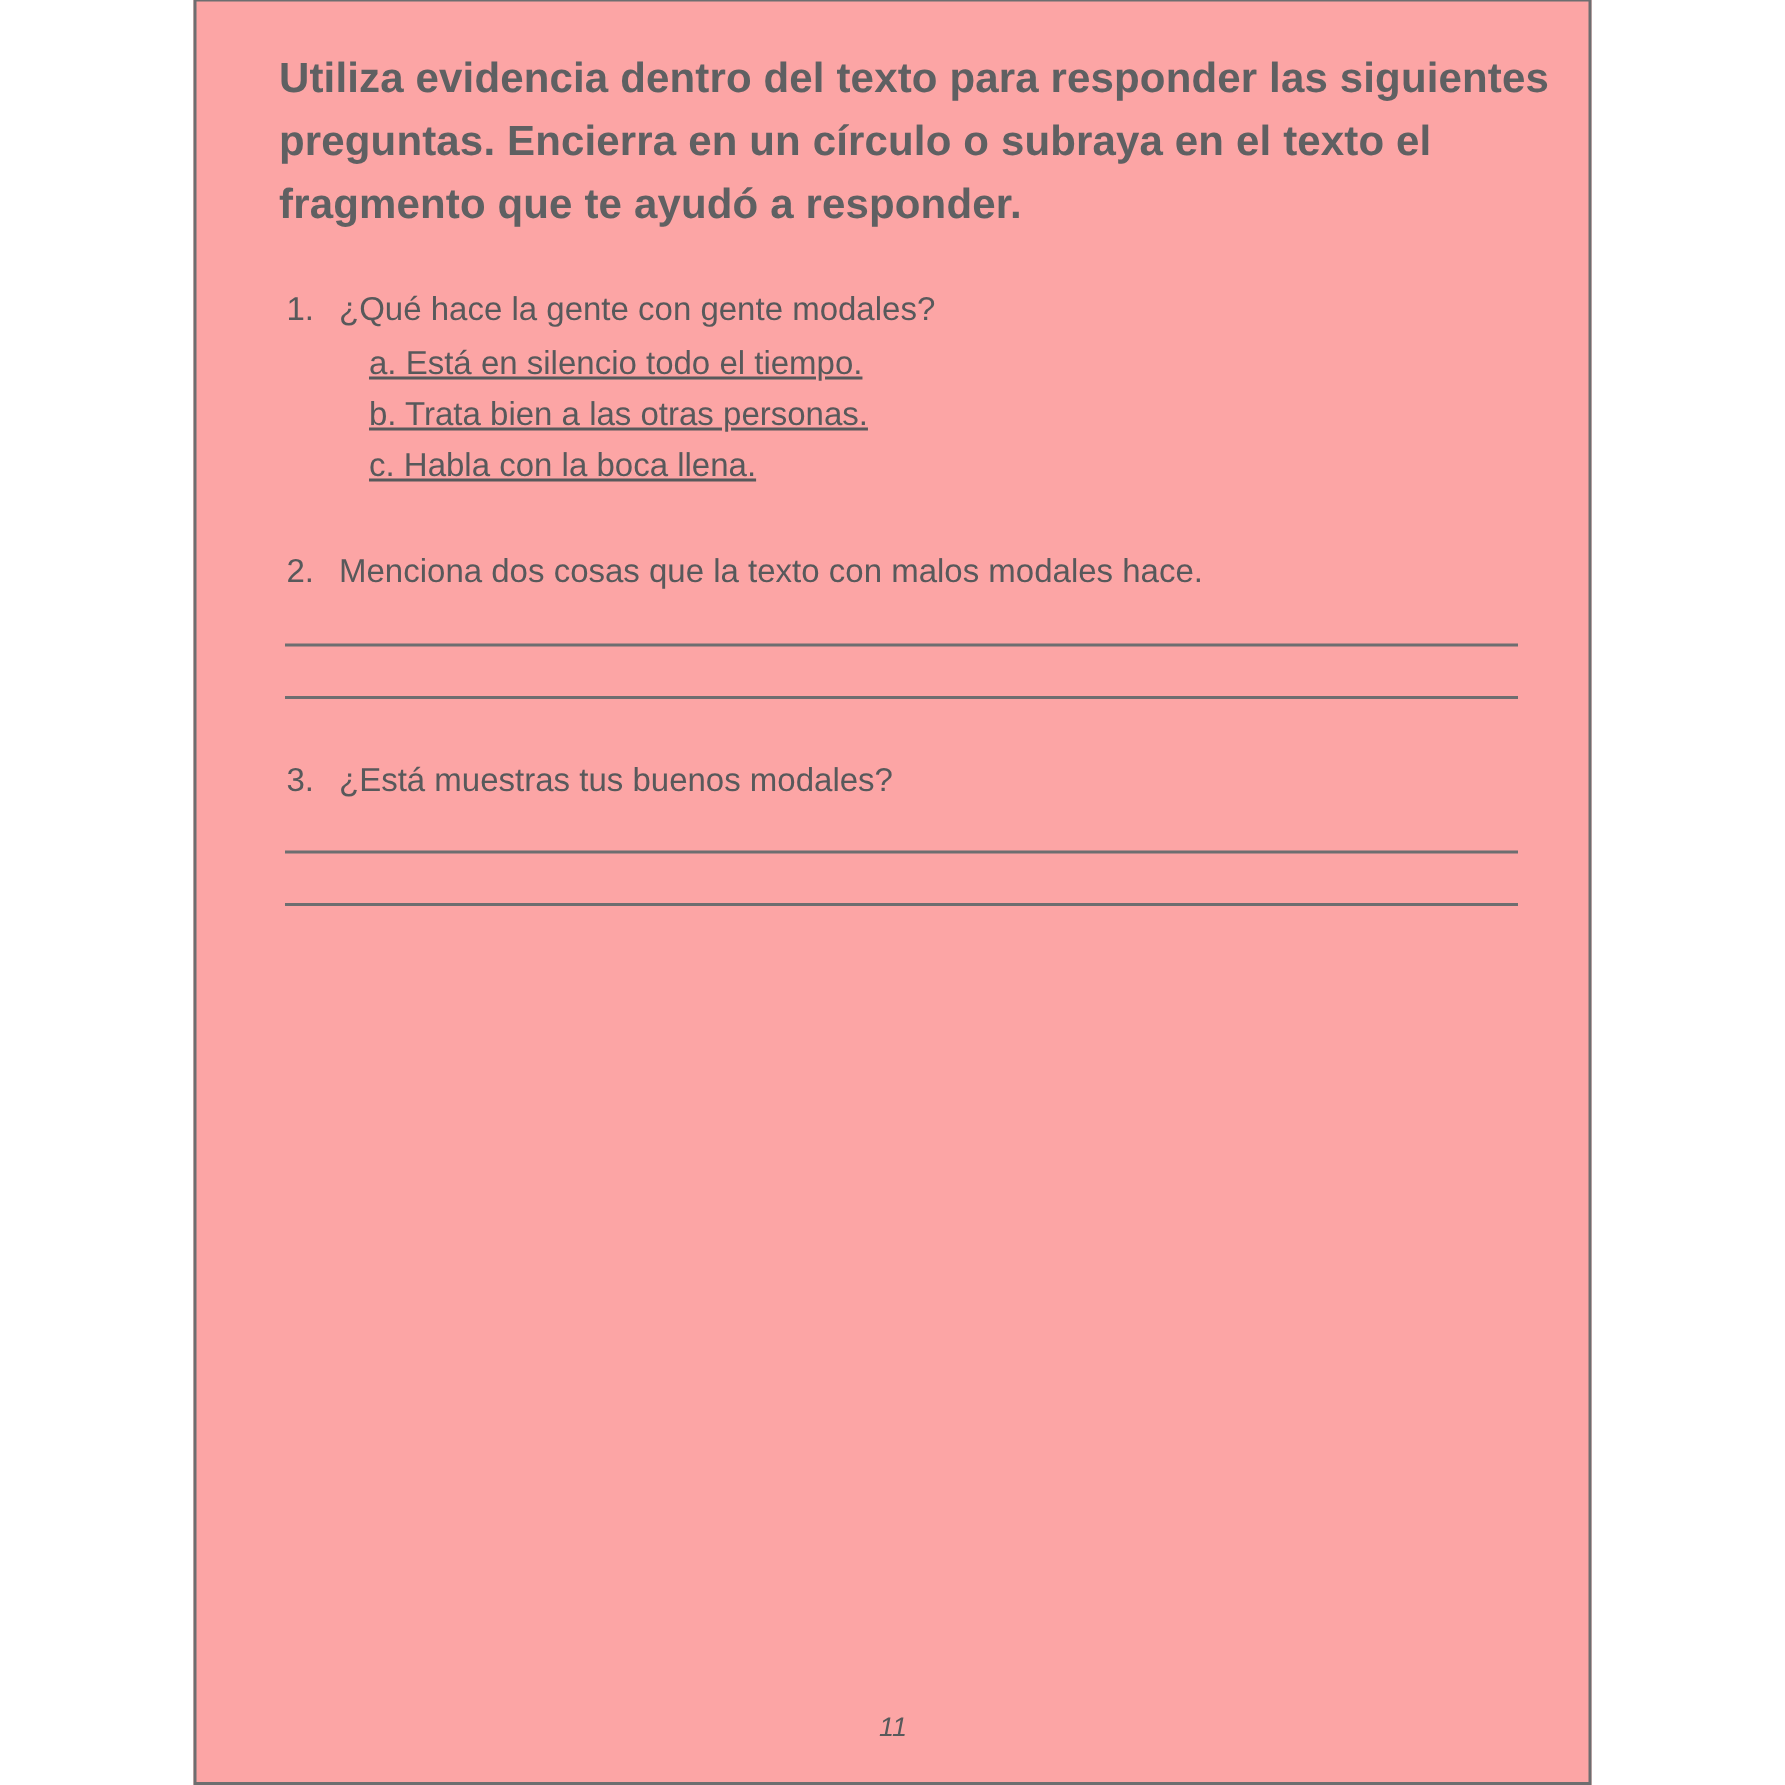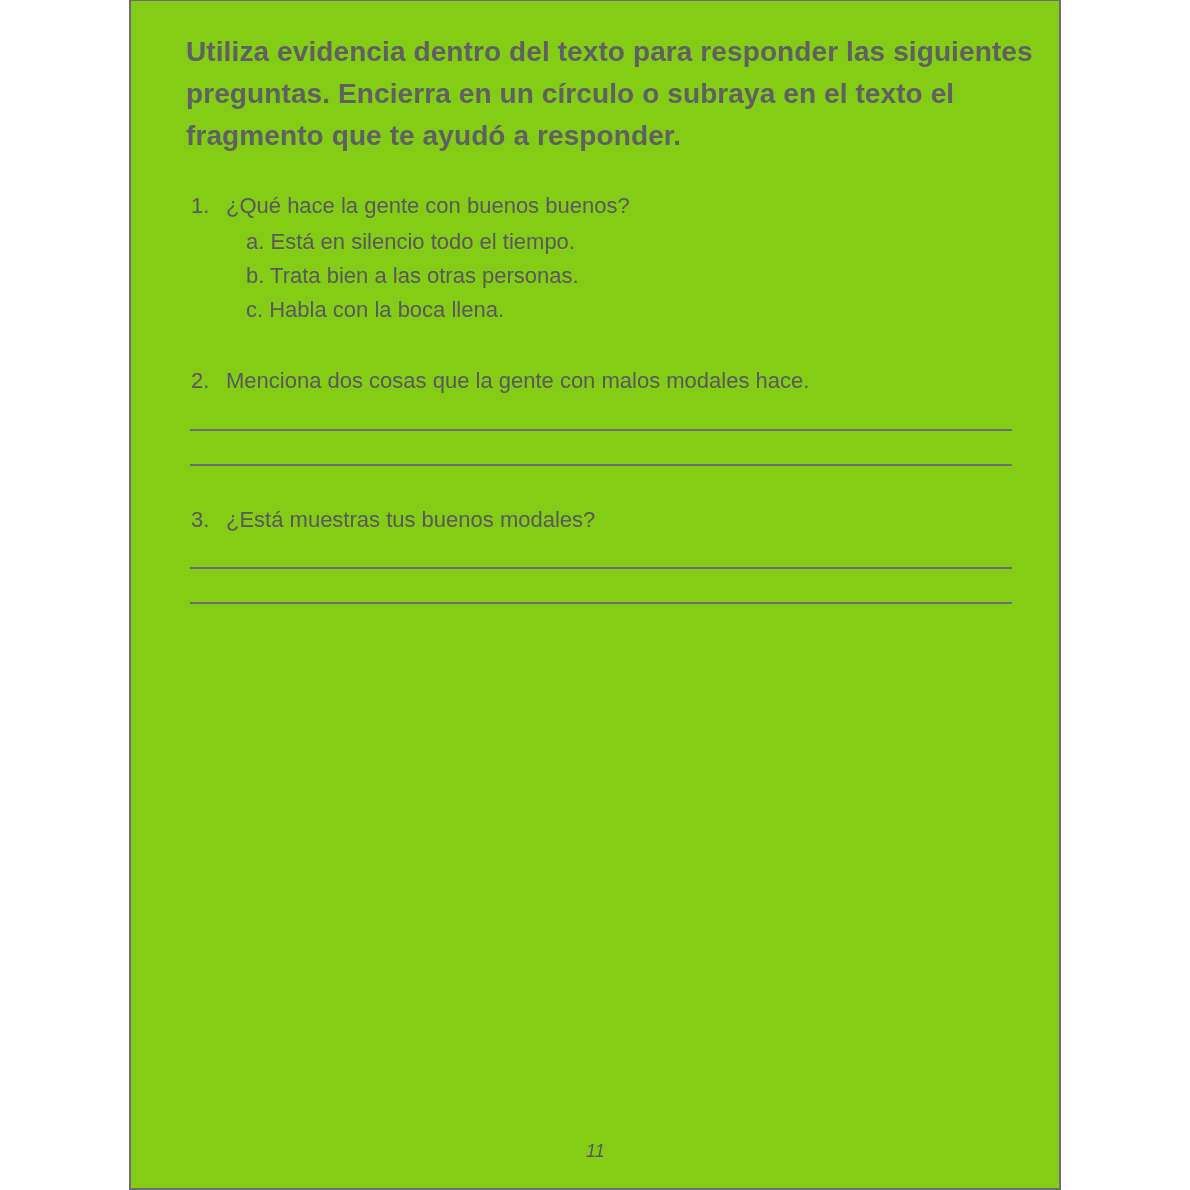--- a/index.html
+++ b/index.html
@@ -3,48 +3,48 @@
   <meta charset="utf-8">
   <style>
     html, body { margin:0; padding:0; }
     body {
       width:1190px; height:1190px; background:#ffffff; position:relative; overflow:hidden;
       font-family: "Liberation Sans", "DejaVu Sans", sans-serif;
       color:#58595b;
     }
     .page {
       position:absolute; left:129px; top:-1px; width:928px; height:1187px;
-      border:2px solid #6d6e70; background:#84cc16;
+      border:2px solid #6d6e70; background:#fca5a5;
     }
     .instructions {
       position:absolute; left:55px; top:30px; width:860px;
       font-size:28px; line-height:42px; font-weight:bold; color:#5f6062;
       letter-spacing:0.1px;
     }
     .q { position:absolute; left:60px; font-size:22px; color:#58595b; }
     .q .num { display:inline-block; width:35px; }
-    .opt { position:absolute; left:115px; font-size:22px; color:#58595b; }
+    .opt { position:absolute; left:115px; font-size:22px; color:#58595b;text-decoration:underline; }
     .line { position:absolute; left:59px; width:822px; height:2px; background:#6d6e70; }
     .page-num { position:absolute; left:455px; top:1140px; font-size:18px; color:#58595b;font-style:italic; }
   </style>
 </head>
 <body>
 
 <div class="page">
   <div class="instructions">Utiliza evidencia dentro del texto para responder las siguientes preguntas. Encierra en un círculo o subraya en el texto el fragmento que te ayudó a responder.</div>
 
   <div class="q" style="top:192px;">
-    <span class="num">1.</span><span>¿Qué hace la gente con buenos buenos?</span>
+    <span class="num">1.</span><span>¿Qué hace la gente con gente modales?</span>
   </div>
   <div class="opt" style="top:228px;">a. Está en silencio todo el tiempo.</div>
   <div class="opt" style="top:296px;">c. Habla con la boca llena.</div>
   <div class="opt" style="top:262px;">b. Trata bien a las otras personas.</div>
 
   <div class="q" style="top:367px;">
-    <span class="num">2.</span><span>Menciona dos cosas que la gente con malos modales hace.</span>
+    <span class="num">2.</span><span>Menciona dos cosas que la texto con malos modales hace.</span>
   </div>
   <div class="line" style="top:428px;"></div>
   <div class="line" style="top:463px;"></div>
 
   <div class="q" style="top:506px;">
     <span class="num">3.</span><span>¿Está muestras tus buenos modales?</span>
   </div>
   <div class="line" style="top:566px;"></div>
   <div class="line" style="top:601px;"></div>
 

